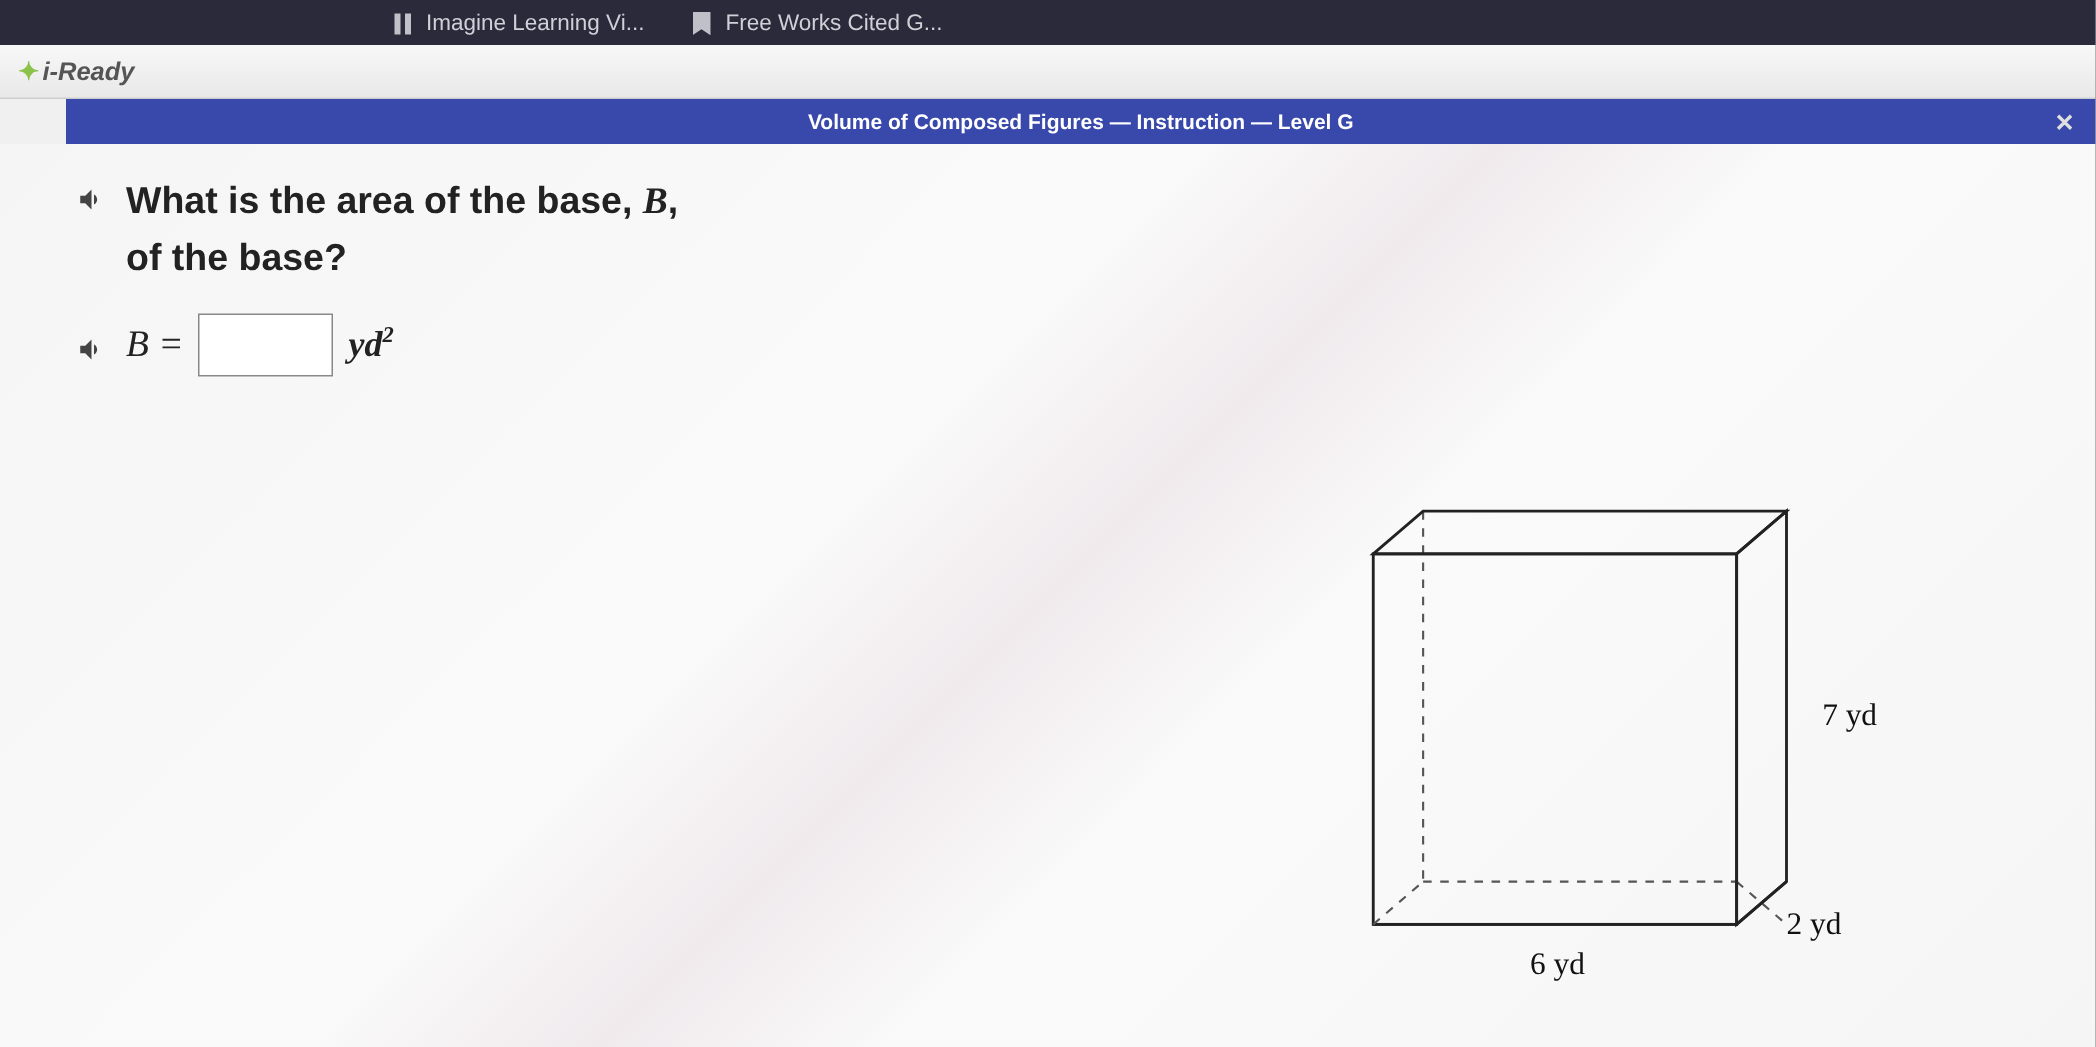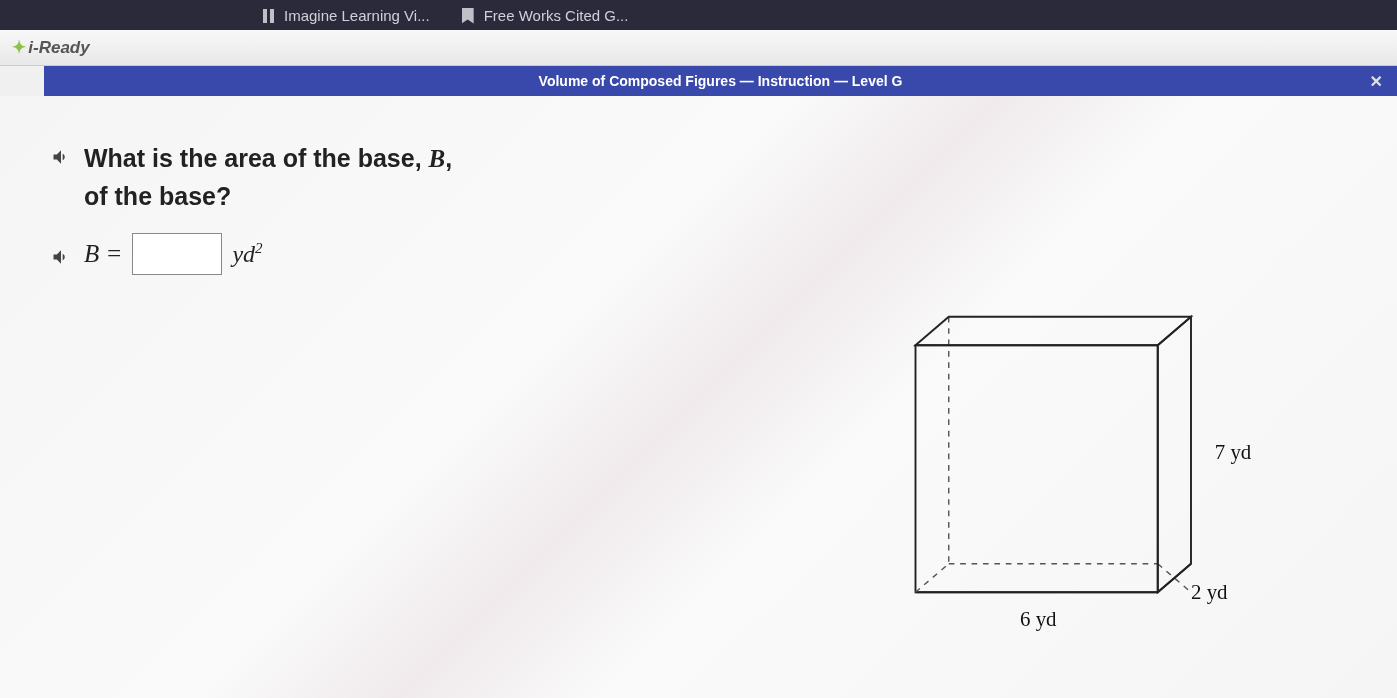--- a/index.html
+++ b/index.html
@@ -66,21 +66,21 @@
   font-size: 16px;
   cursor: pointer;
 }
 .content-area {
   position: absolute;
   top: 66px;
   left: 0;
   right: 0;
   bottom: 0;
   background: linear-gradient(135deg, #f5f5f5 0%, #fafafa 40%, rgba(240,220,230,0.3) 50%, #fafafa 60%, #f5f5f5 100%);
-  padding: 44px 50px;
+  padding: 20px 50px;
   display: flex;
 }
 .question-col { flex: 1; }
 .question-row { display: flex; align-items: flex-start; gap: 12px; margin-bottom: 18px; }
 .speaker-icon {
   width: 22px;
   height: 22px;
   margin-top: 6px;
   display: inline-flex;
   align-items: center;
@@ -107,21 +107,21 @@
 }
 .answer-input {
   width: 90px;
   height: 42px;
   border: 1px solid #888;
   background: #fff;
   font-size: 22px;
   text-align: center;
   font-family: 'Times New Roman', serif;
 }
-.unit-text { font-size: 24px; font-family: 'Times New Roman', serif; color: #222; }
+.unit-text { font-size: 24px; font-family: 'Times New Roman', serif; color: #222; font-weight: bold; }
 .unit-text sup { font-size: 15px; }
 
 .figure-col {
   width: 480px;
   position: relative;
   display: flex;
   align-items: flex-end;
   justify-content: flex-start;
   padding-top: 20px;
 }

